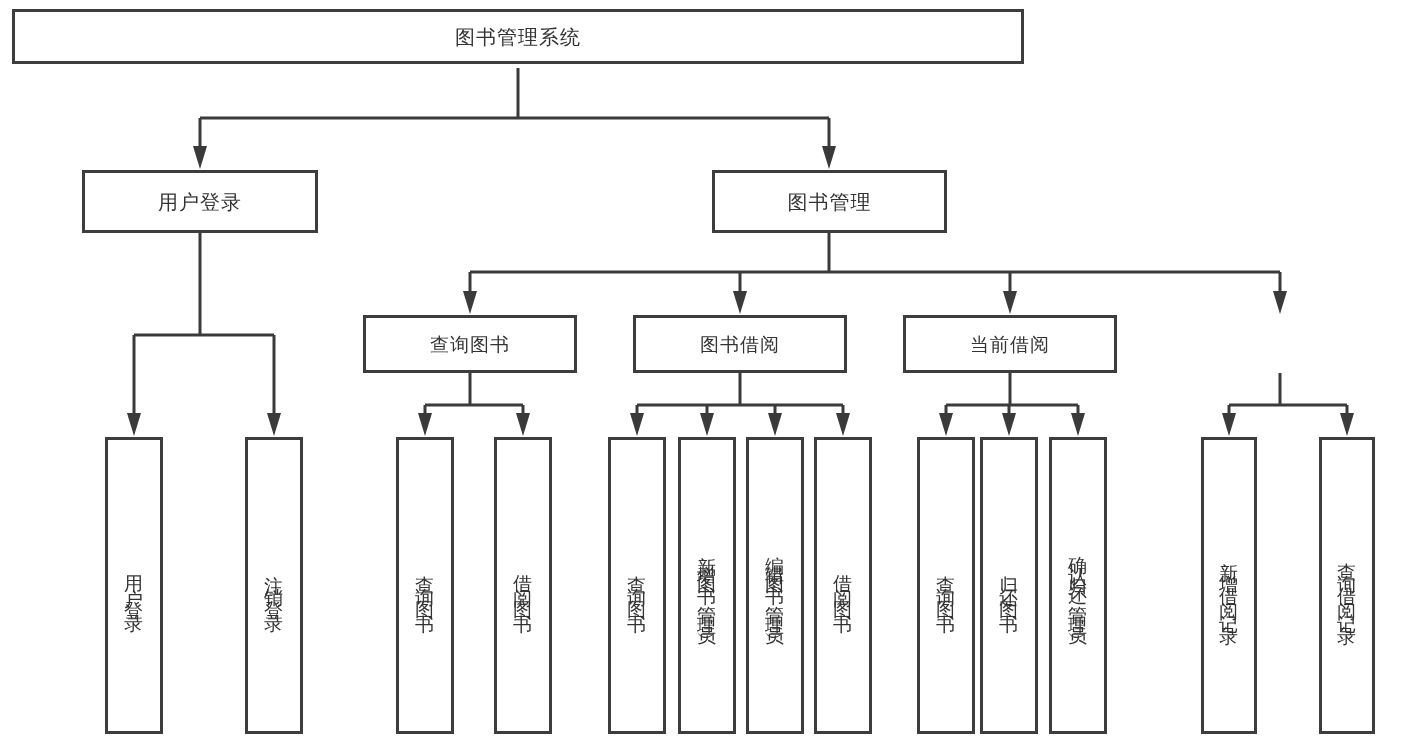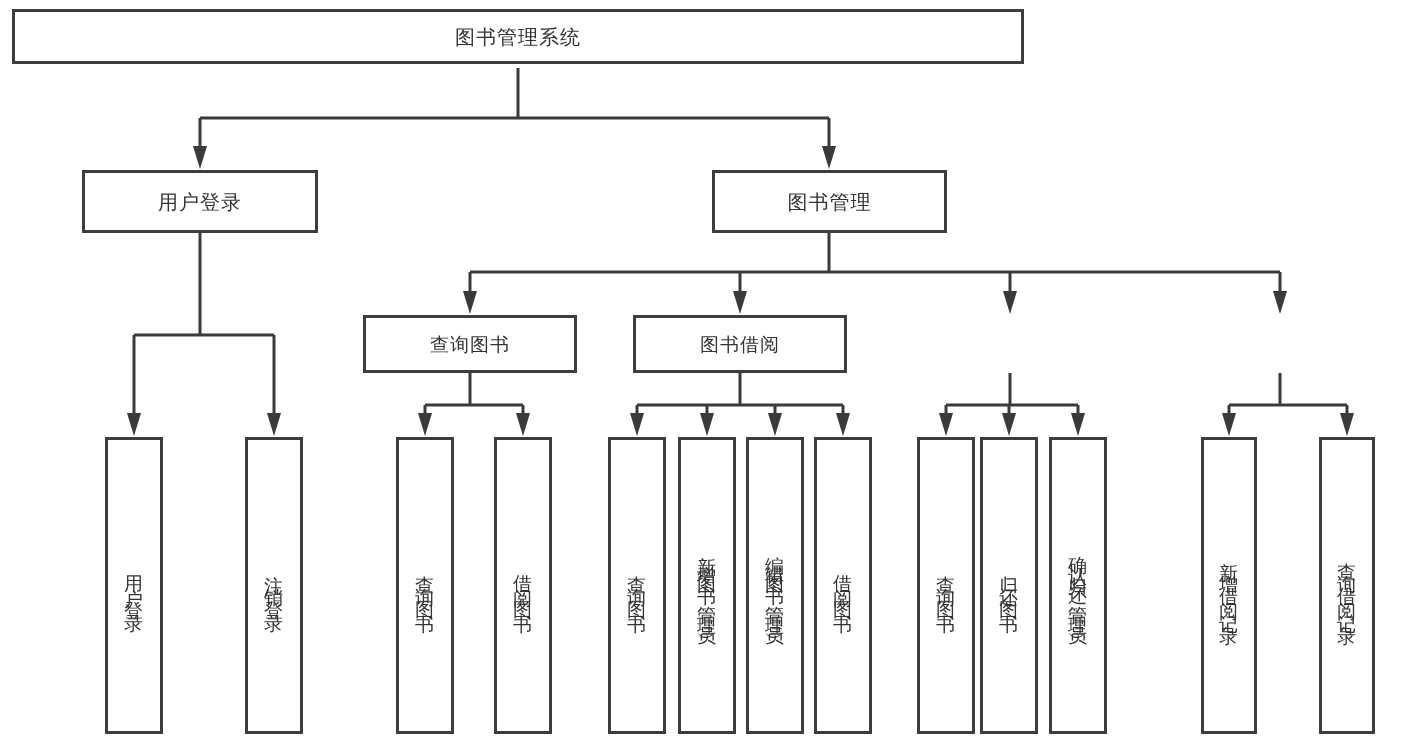--- a/index.html
+++ b/index.html
@@ -116,20 +116,21 @@
     </g>
   </svg>
 
   <div class="node n-root">图书管理系统</div>
 
   <div class="node n-login">用户登录</div>
   <div class="node n-mgmt">图书管理</div>
 
   <div class="node n-rec">查询图书</div>
   <div class="node n-borrow">图书借阅</div>
+  <div class="node n-cur">当前借阅</div>
 
   <div class="node leaf l-a1">用户登录</div>
   <div class="node leaf l-a2">注销登录</div>
 
   <div class="node leaf l-b1">查询图书</div>
   <div class="node leaf l-b2">借阅图书</div>
 
   <div class="node leaf l-c1">查询图书</div>
   <div class="node leaf l-c2">新增图书（管理员）</div>
   <div class="node leaf l-c3">编辑图书（管理员）</div>

